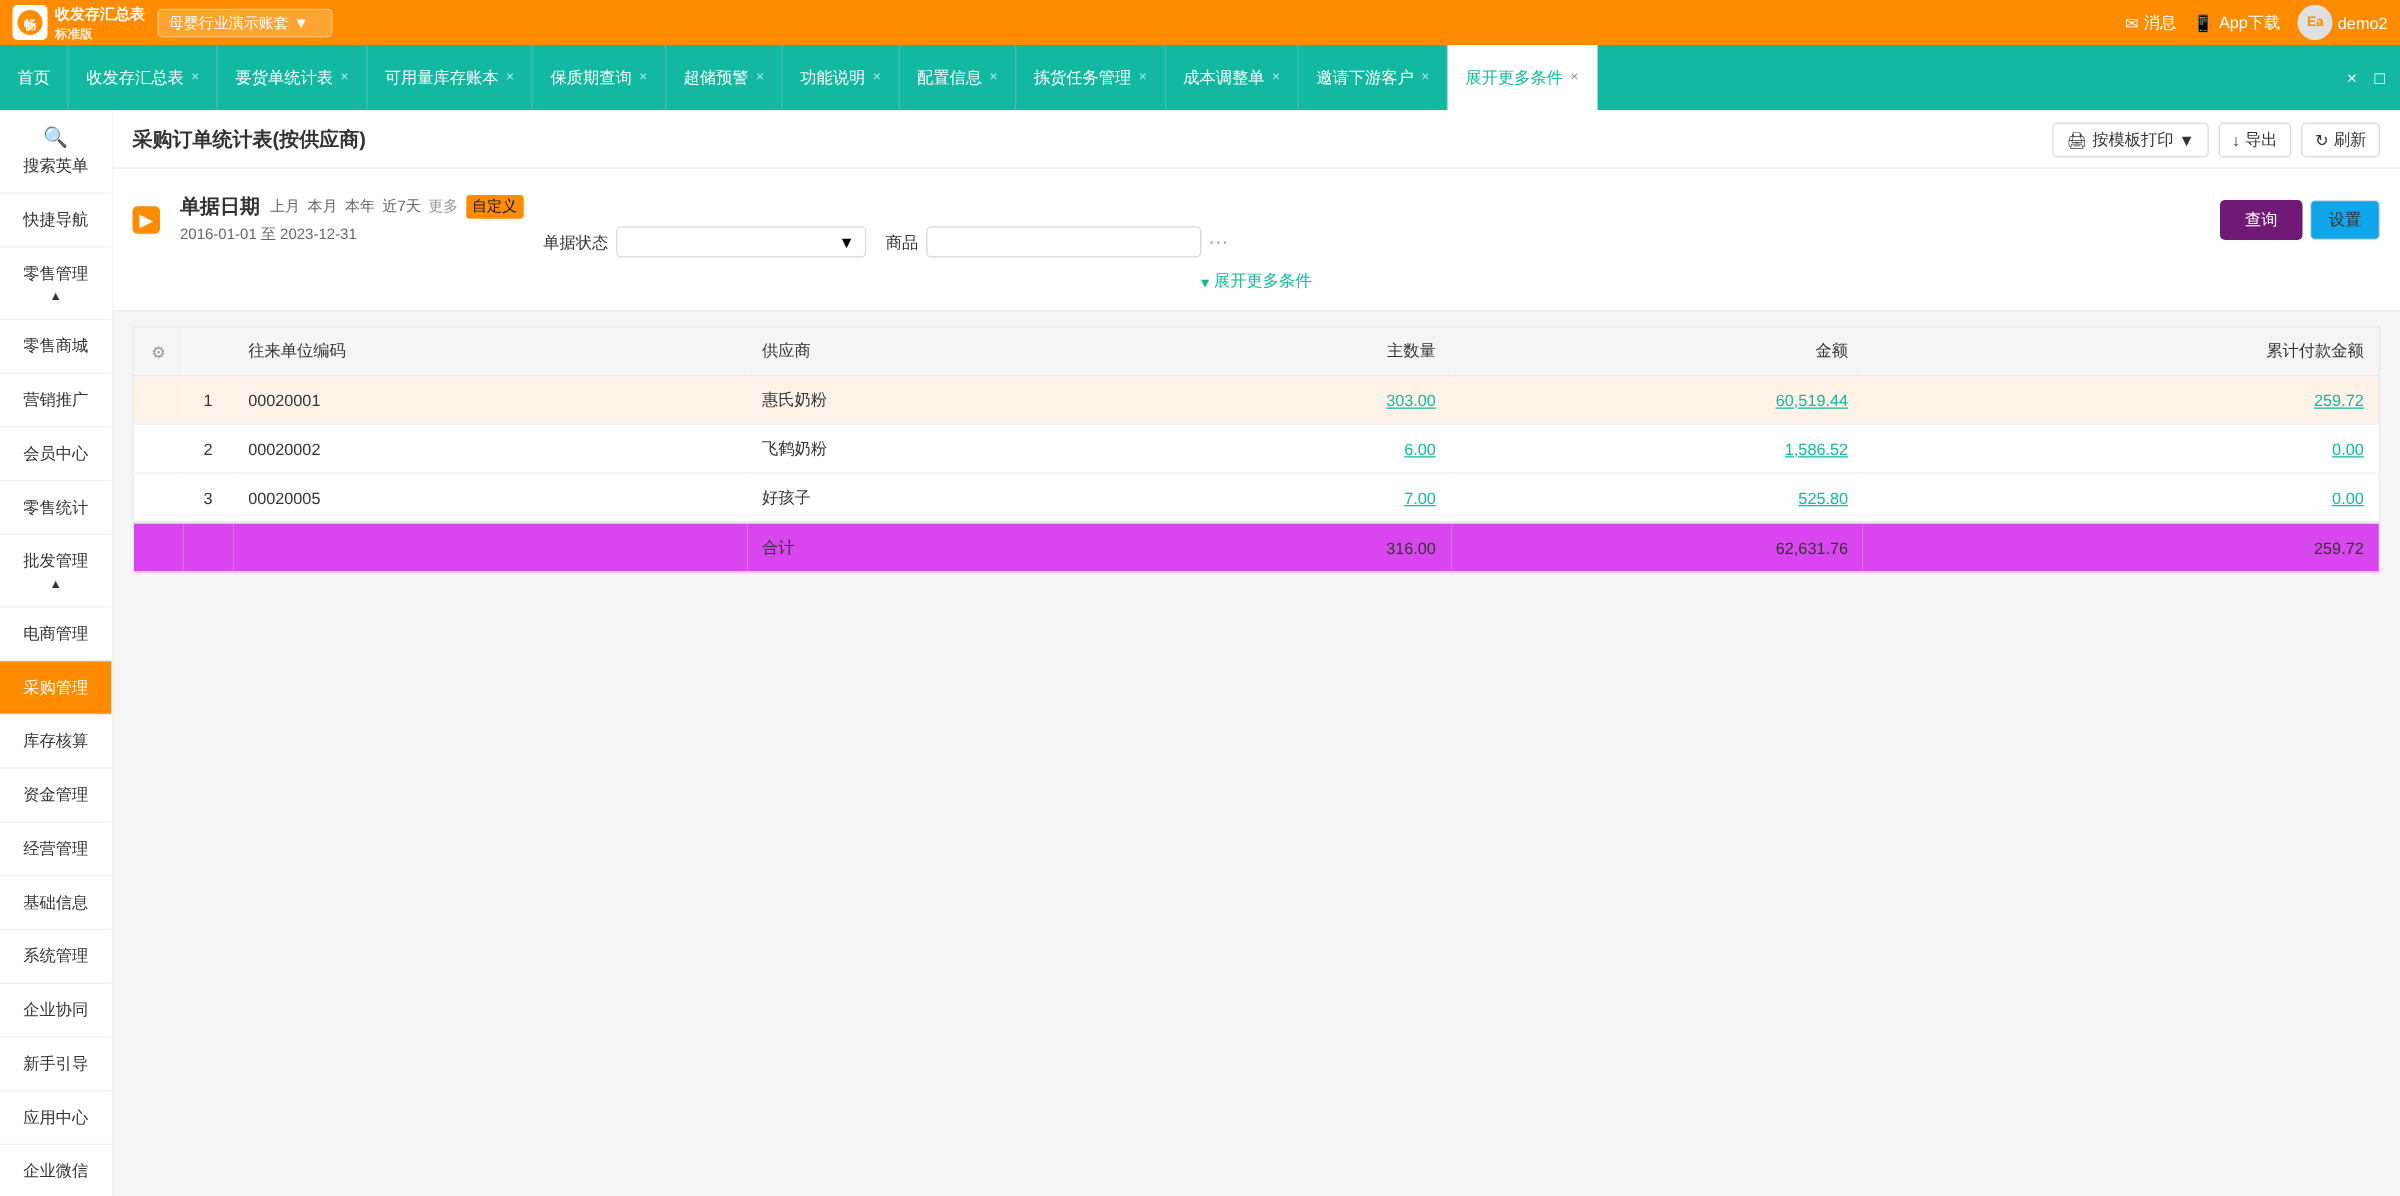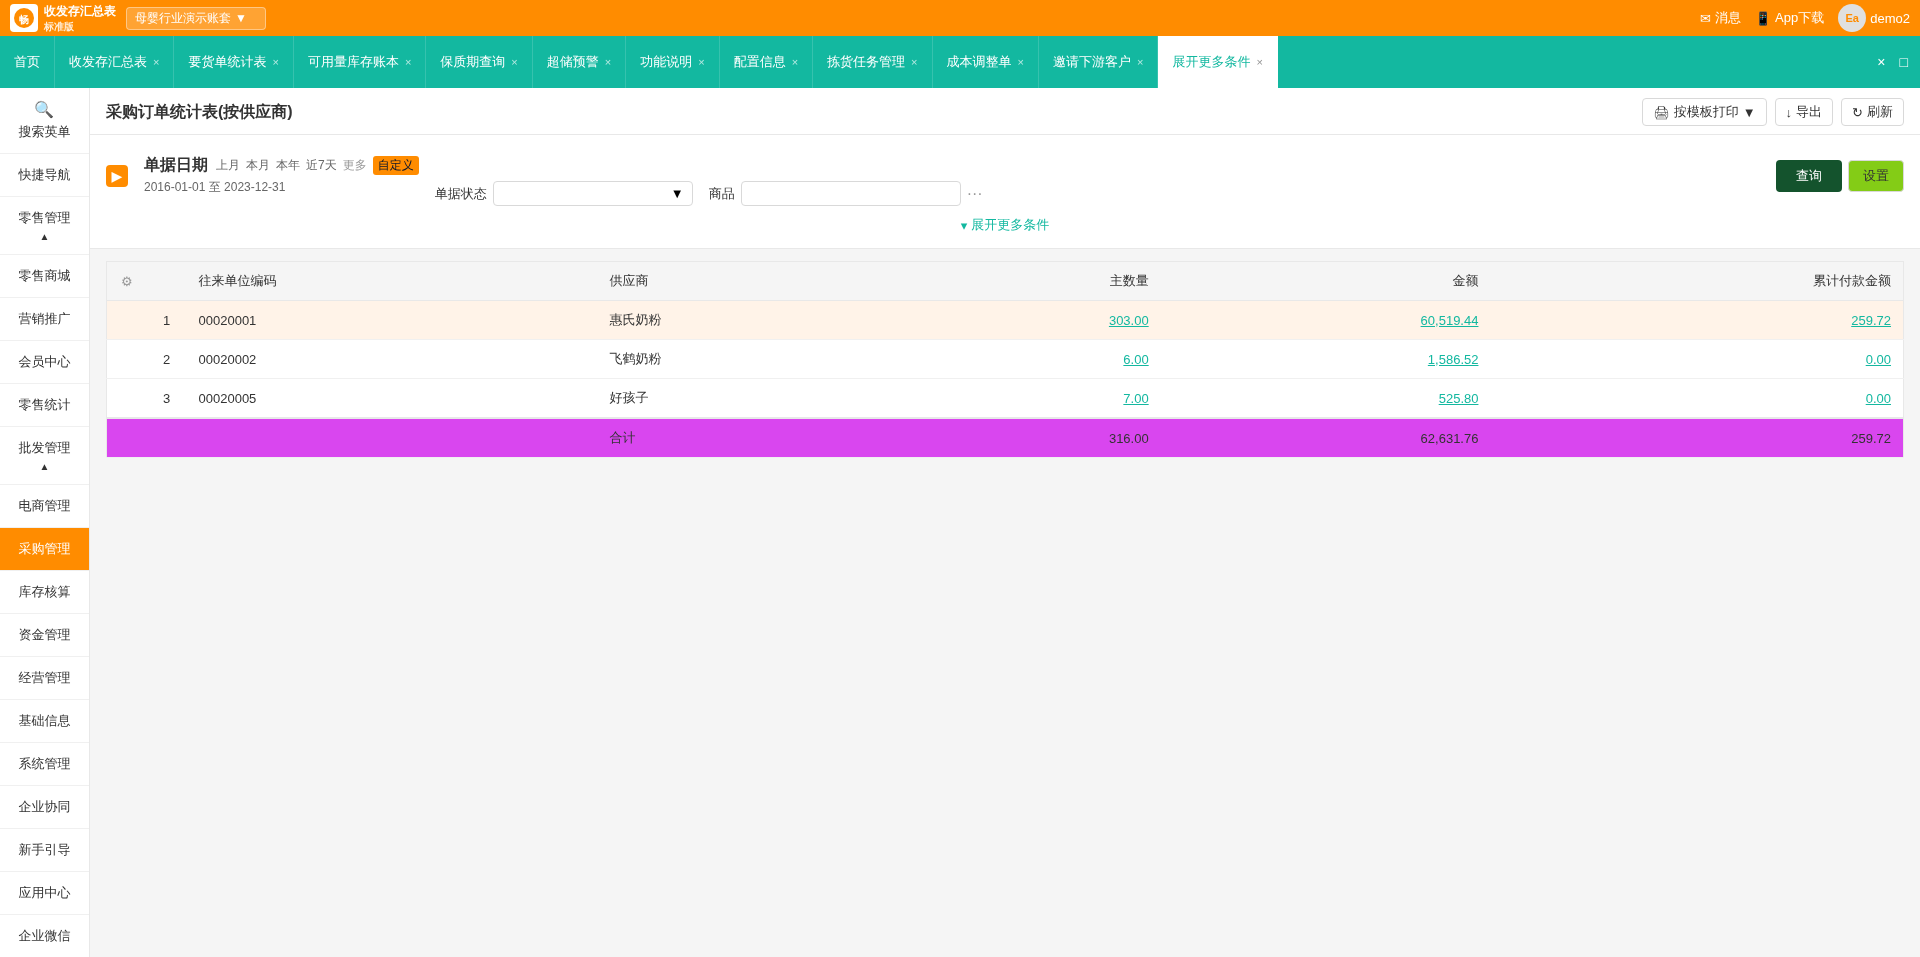--- a/index.html
+++ b/index.html
@@ -52,22 +52,22 @@
     .date-shortcuts { display: flex; gap: 6px; align-items: center; }
     .date-shortcut { font-size: 12px; color: #666; cursor: pointer; }
     .date-shortcut.more { color: #999; }
     .date-tag { background: #ff8c00; color: #0f172a; border-radius: 3px; padding: 1px 5px; font-size: 12px; }
     .date-range { font-size: 12px; color: #666; margin-top: 3px; }
     .filter-field { display: flex; align-items: center; gap: 6px; margin-top: 36px; }
     .filter-field-label { font-size: 13px; color: #333; white-space: nowrap; }
     .filter-select { border: 1px solid #d9d9d9; border-radius: 4px; padding: 4px 8px; font-size: 13px; min-width: 180px; cursor: pointer; display: flex; align-items: center; justify-content: space-between; background: white; }
     .filter-input { border: 1px solid #d9d9d9; border-radius: 4px; padding: 4px 8px; font-size: 13px; min-width: 200px; }
     .filter-dots { color: #999; cursor: pointer; font-size: 16px; }
-    .btn-query { background: #14532d; color: white; border: none; border-radius: 4px; padding: 6px 20px; cursor: pointer; font-size: 13px; }
-    .btn-settings { background: #84cc16; border: 1px solid #d9d9d9; border-radius: 4px; padding: 6px 14px; cursor: pointer; font-size: 13px; color: #333; }
+    .btn-query { background: #701a75; color: white; border: none; border-radius: 4px; padding: 6px 20px; cursor: pointer; font-size: 13px; }
+    .btn-settings { background: #0ea5e9; border: 1px solid #d9d9d9; border-radius: 4px; padding: 6px 14px; cursor: pointer; font-size: 13px; color: #333; }
     .expand-more { display: flex; align-items: center; justify-content: center; gap: 4px; color: #13b8a0; cursor: pointer; font-size: 13px; padding: 4px 0; }
 
     
     .table-wrapper { flex: 1; overflow: auto; padding: 12px 16px; }
     .data-table { width: 100%; border-collapse: collapse; background: white; border: 1px solid #e8e8e8; }
     .data-table th { background: #f5f5f5; padding: 10px 12px; text-align: left; font-size: 13px; color: #333; font-weight: 500; border-bottom: 1px solid #e8e8e8; white-space: nowrap; }
     .data-table th.center, .data-table td.center { text-align: center; }
     .data-table th.right, .data-table td.right { text-align: right; }
     .data-table td { padding: 10px 12px; font-size: 13px; color: #333; border-bottom: 1px solid #f0f0f0; white-space: nowrap; }
     .data-table tr.row-highlight { background: #fff3e8; }

